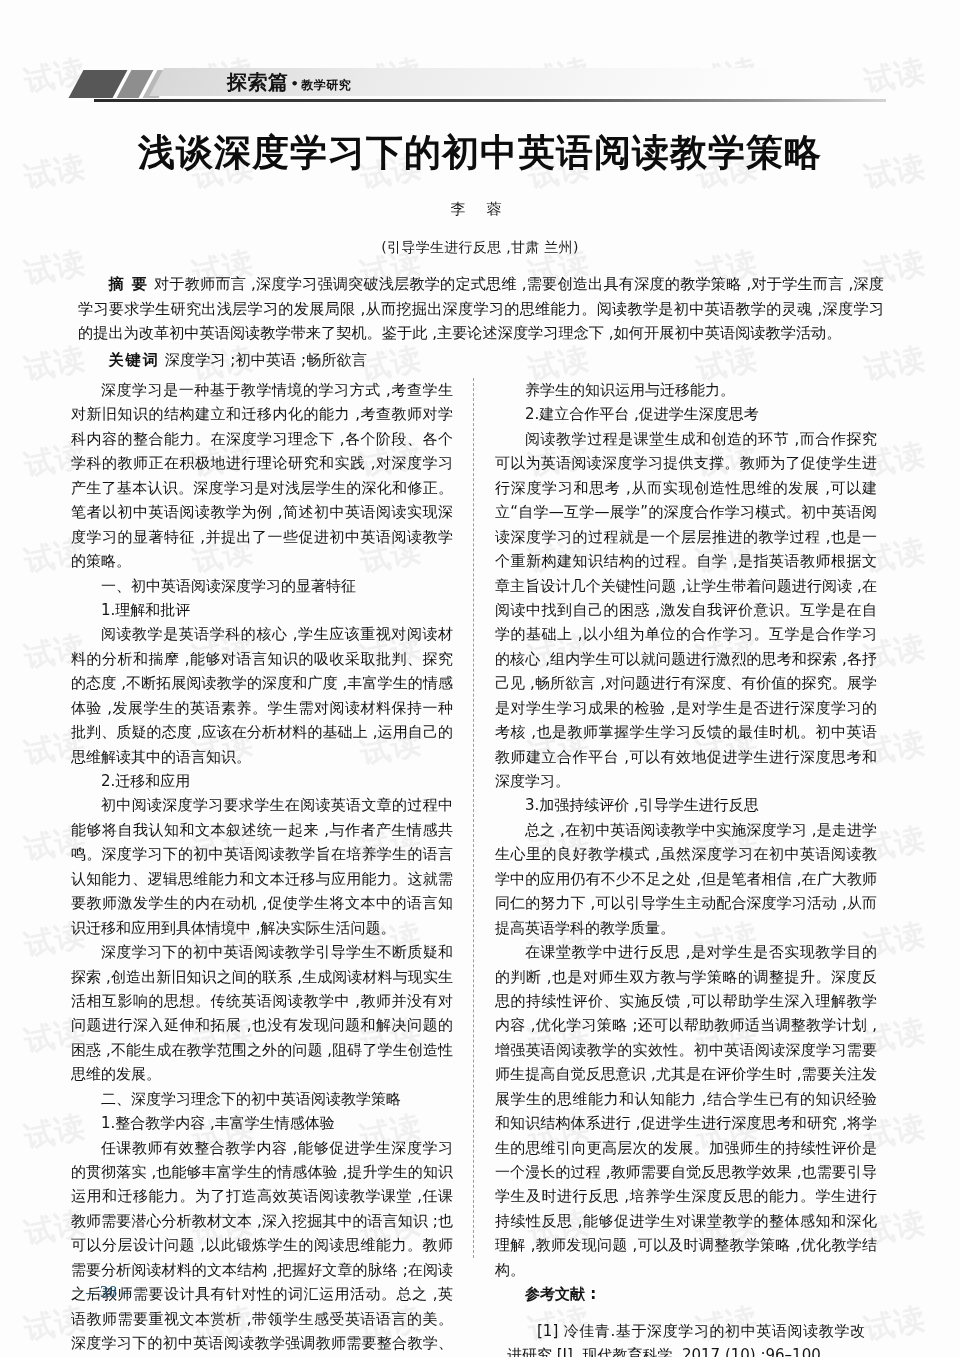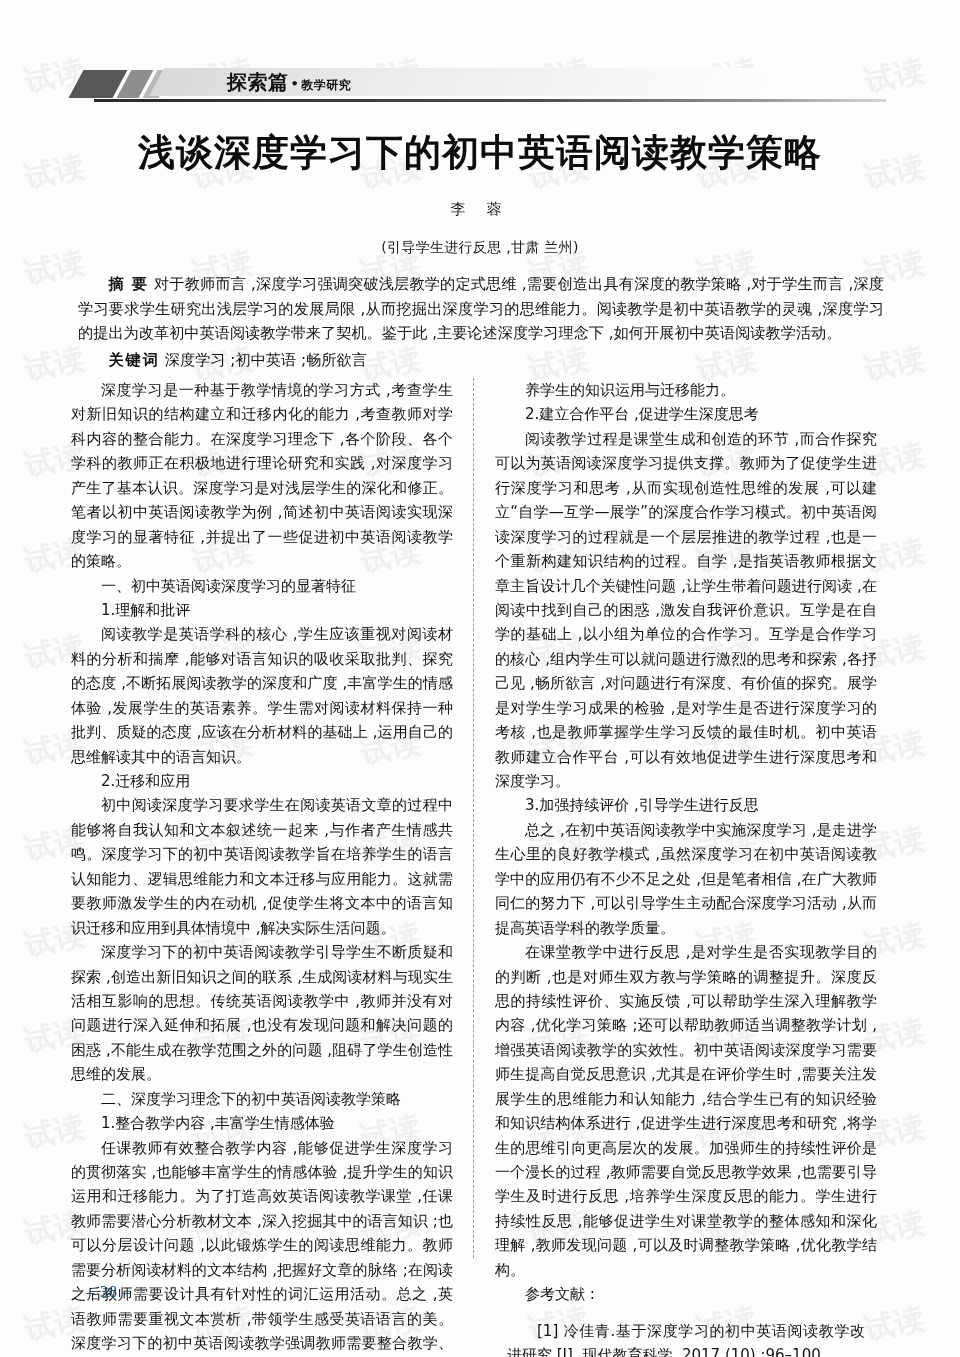--- a/index.html
+++ b/index.html
@@ -172,21 +172,21 @@
     top: 0;
     width: 0;
     height: 880px;
     border-left: 1px dashed #9d9d9d;
   }
   .p { text-indent: 2em; margin: 0; }
   .h-sec { text-indent: 2em; margin: 0; }
   .h-sub { text-indent: 2em; margin: 0; }
 
   
-  .ref-head { text-indent: 2em; margin: 0; }
+  .ref-head { text-indent: 2em; margin: 0; font-weight: bold; }
   .ref-item { text-indent: 2em; margin: 12px; }
 
   
   .page-number {
     position: absolute;
     left: 86px;
     top: 1283px;
     font-size: 16px;
     color: #0c4a6e;
     letter-spacing: 1px;

